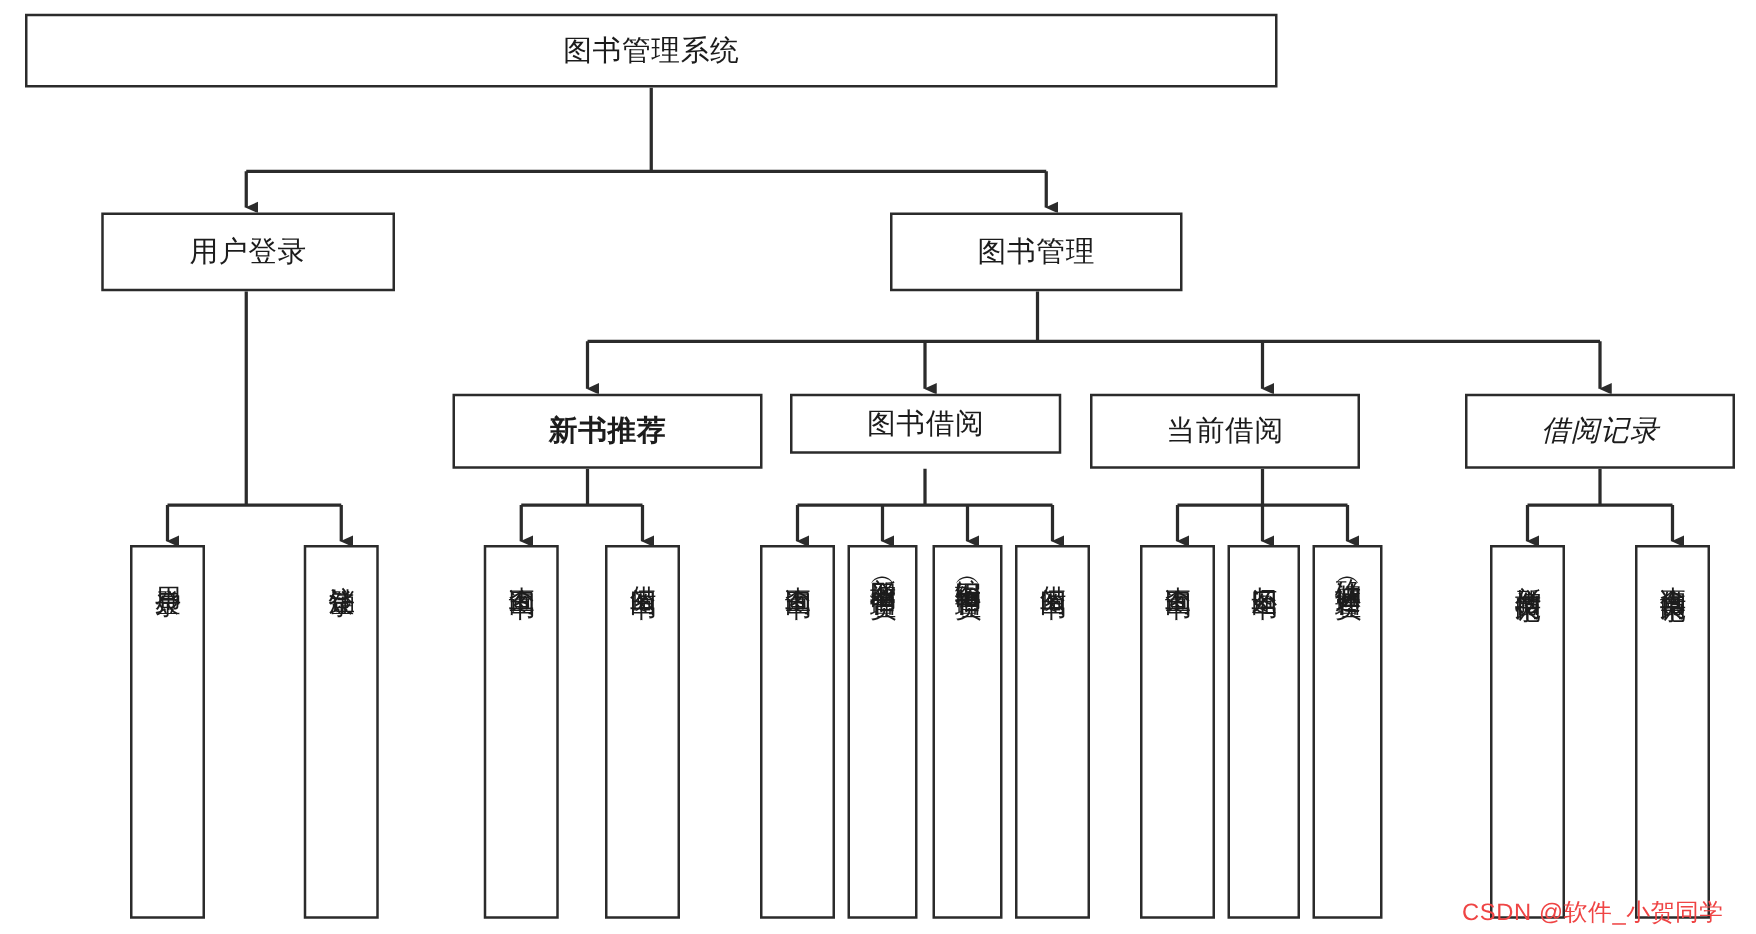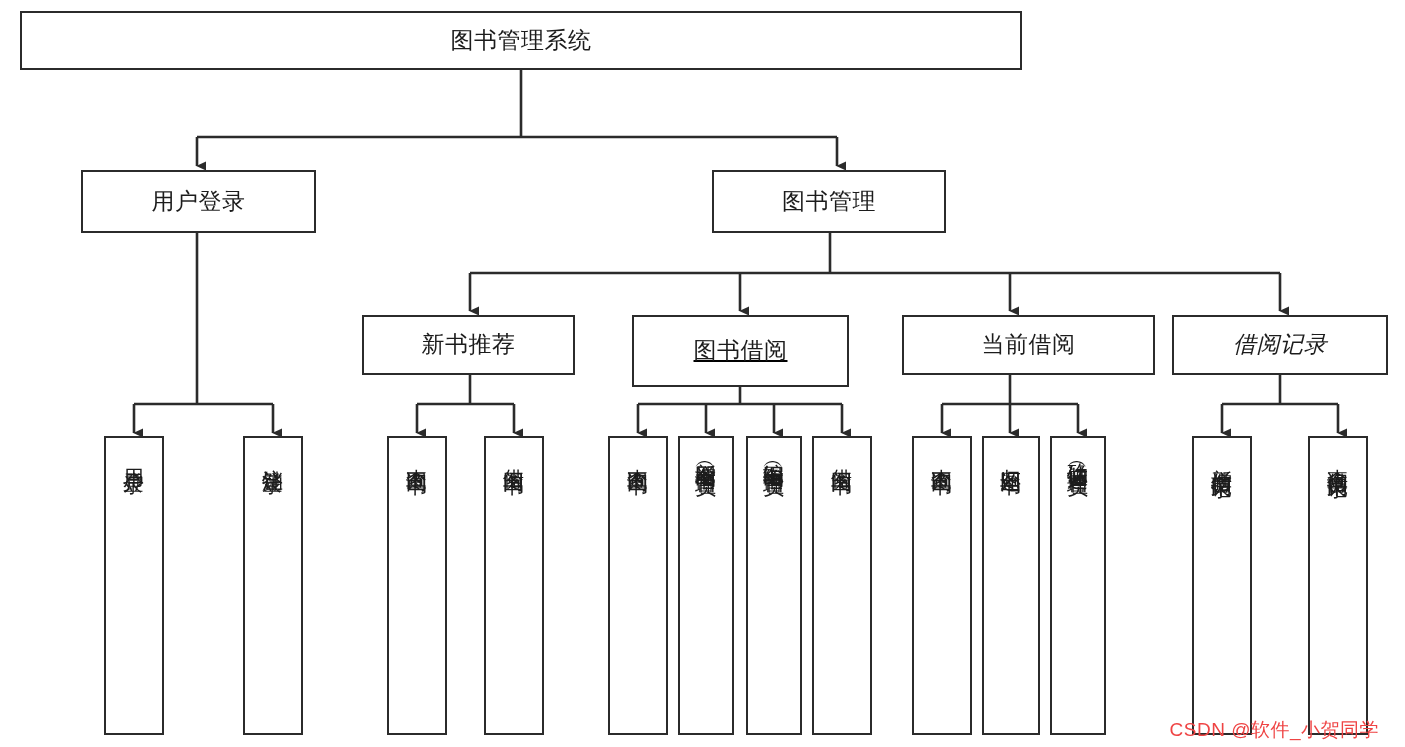--- a/index.html
+++ b/index.html
@@ -125,27 +125,27 @@
     <span class="node-label">图书管理系统</span>
   </div>
 
   <div class="node" style="left:81px; top:170px; width:235px; height:63px;">
     <span class="node-label">用户登录</span>
   </div>
   <div class="node" style="left:712px; top:170px; width:234px; height:63px;">
     <span class="node-label">图书管理</span>
   </div>
 
-  <div class="node" style="left:362px; top:315px; width:213px; height:60px;">
+  <div class="node" style="left:362px; top:315px; width:248px; height:60px;font-weight:bold;">
     <span class="node-label">新书推荐</span>
   </div>
-  <div class="node" style="left:632px; top:315px; width:217px; height:72px;text-decoration:underline;">
+  <div class="node" style="left:632px; top:315px; width:217px; height:48px;">
     <span class="node-label">图书借阅</span>
   </div>
-  <div class="node" style="left:902px; top:315px; width:253px; height:60px;">
+  <div class="node" style="left:872px; top:315px; width:216px; height:60px;">
     <span class="node-label">当前借阅</span>
   </div>
   <div class="node" style="left:1172px; top:315px; width:216px; height:60px;font-style:italic;">
     <span class="node-label">借阅记录</span>
   </div>
 
   <div class="node vertical" style="left:104px; top:436px; width:60px; height:299px;">
     <span class="node-label">用户登录</span>
   </div>
   <div class="node vertical" style="left:243px; top:436px; width:60px; height:299px;">

